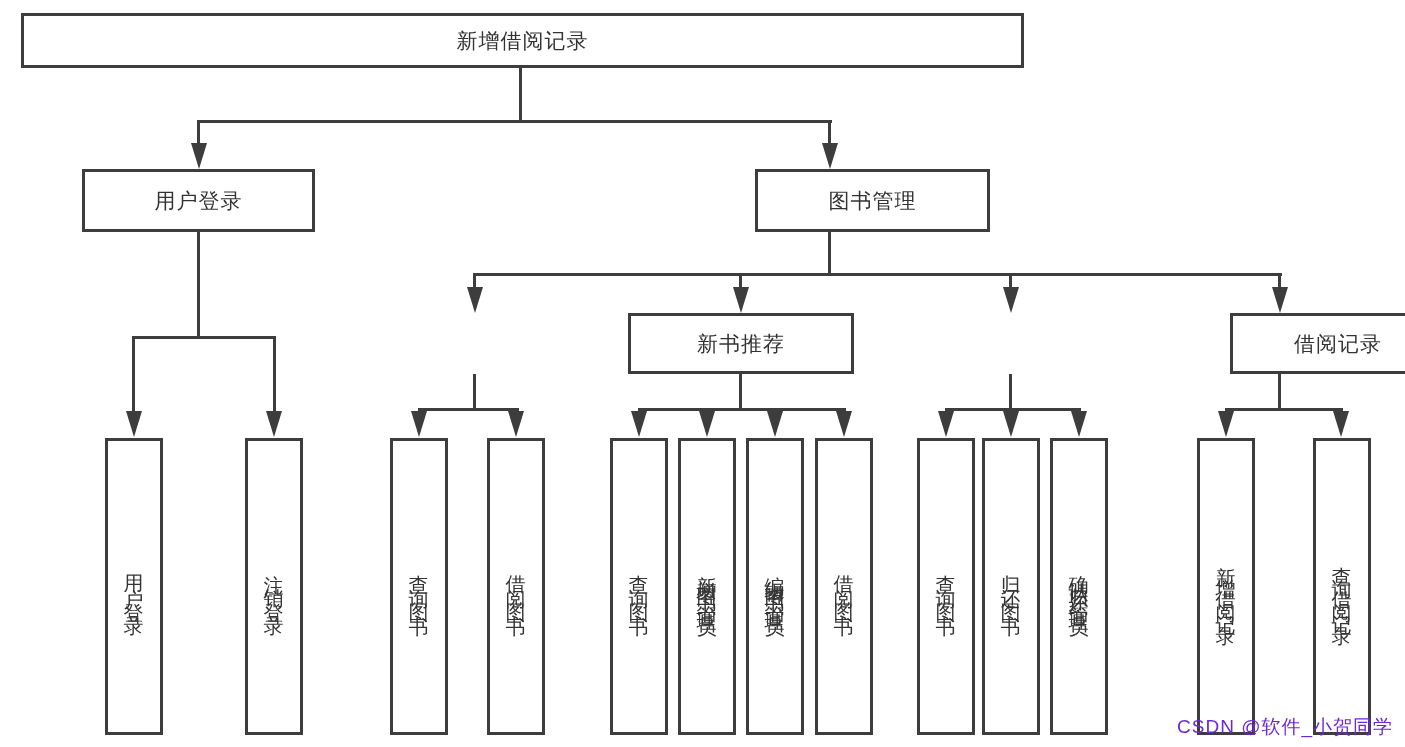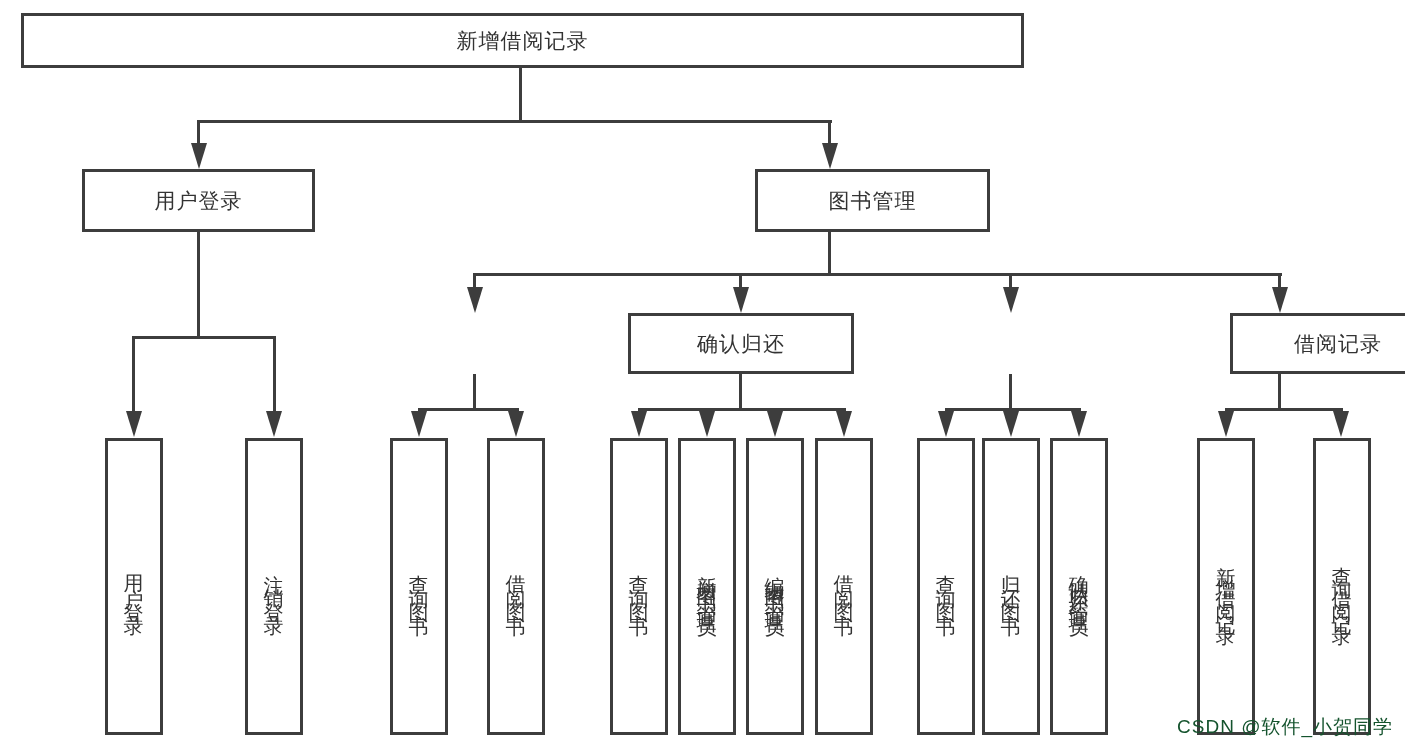--- a/index.html
+++ b/index.html
@@ -49,21 +49,21 @@
     border-left: 8px solid transparent;
     border-right: 8px solid transparent;
     border-top: 26px solid #3d3d3d;
     z-index: 1;
   }
   .watermark {
     position: absolute;
     right: 12px;
     bottom: 7px;
     font-size: 19px;
-    color: #14532d;
+    color: #6d28d9;
     letter-spacing: 1px;
     z-index: 5;
     white-space: nowrap;
   }
 </style>
 </head>
 <body>
 
 <div id="canvas">
 
@@ -97,21 +97,21 @@
   <div class="edge" style="left:473px; top:273px; width:3px; height:16px;"></div>
   <div class="arrow" style="left:467px; top:287px;"></div>
   <div class="edge" style="left:739px; top:273px; width:3px; height:16px;"></div>
   <div class="arrow" style="left:733px; top:287px;"></div>
   <div class="edge" style="left:1009px; top:273px; width:3px; height:16px;"></div>
   <div class="arrow" style="left:1003px; top:287px;"></div>
   <div class="edge" style="left:1278px; top:273px; width:3px; height:16px;"></div>
   <div class="arrow" style="left:1272px; top:287px;"></div>
 
   <div class="box h" style="left:628px; top:313px; width:226px; height:61px;">
-    <span>确认归还</span>
+    <span>新书推荐</span>
   </div>
   <div class="box h" style="left:1230px; top:313px; width:216px; height:61px;">
     <span>借阅记录</span>
   </div>
 
   <div class="edge" style="left:473px; top:374px; width:3px; height:37px;"></div>
   <div class="edge" style="left:418px; top:408px; width:101px; height:3px;"></div>
   <div class="arrow" style="left:411px; top:411px;"></div>
   <div class="arrow" style="left:508px; top:411px;"></div>
 

